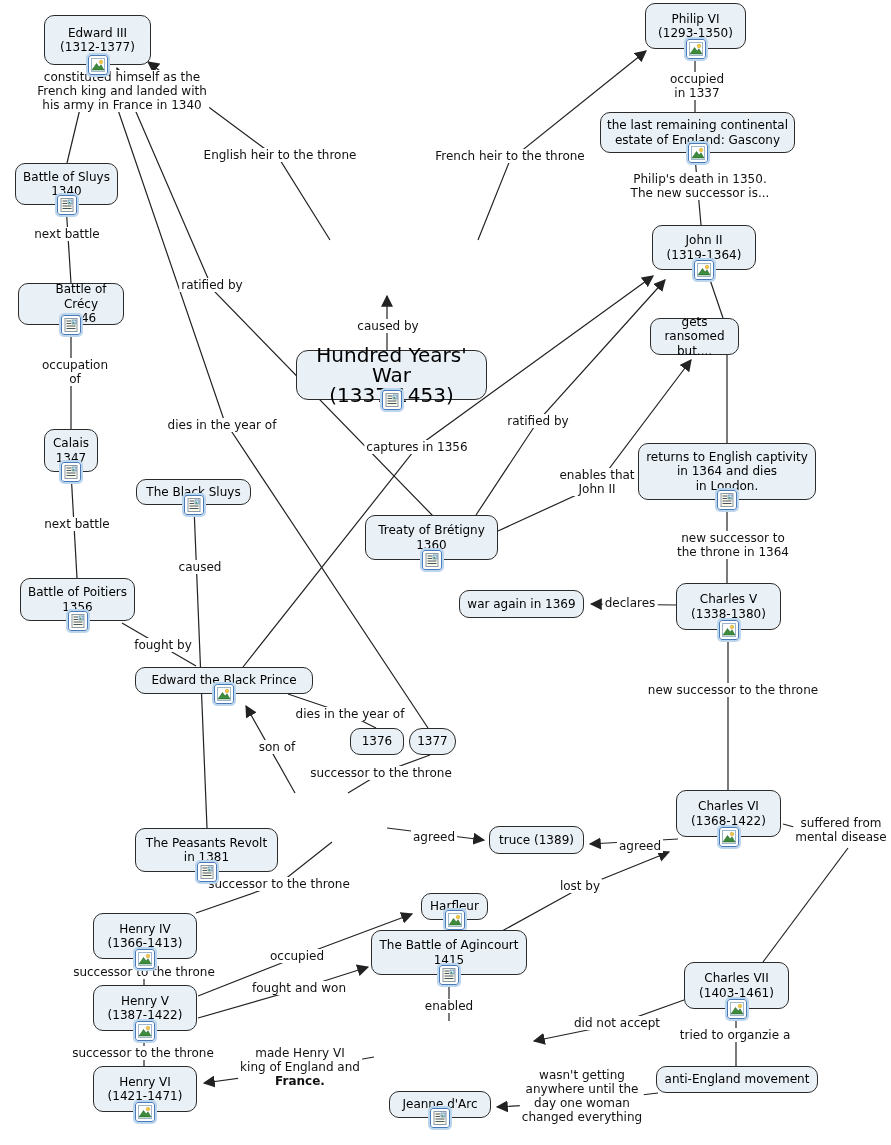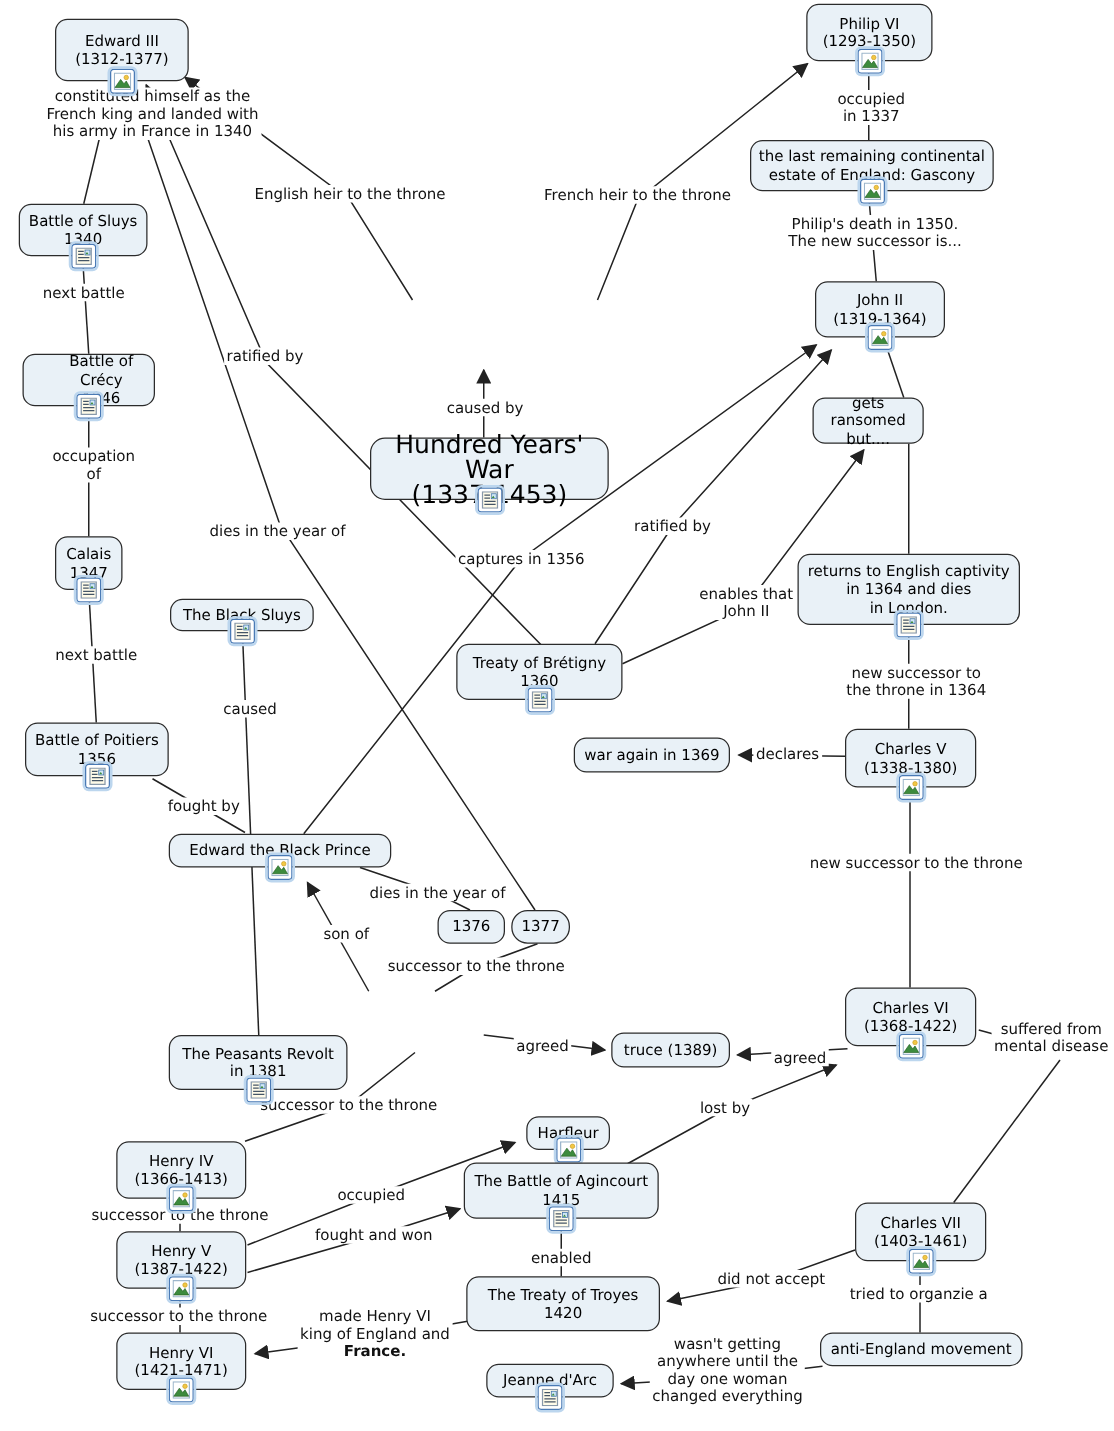--- a/index.html
+++ b/index.html
@@ -354,24 +354,20 @@
       <div>Henry V</div>
       <div>(1387-1422)</div>
       <span class="icon">
         <svg width="14" height="14" viewBox="0 0 14 14" xmlns="http://www.w3.org/2000/svg">
           <rect x="0.5" y="0.5" width="13" height="13" fill="#ffffff" stroke="#9db6cc"></rect>
           <circle cx="10" cy="4" r="1.8" fill="#f2c744" stroke="#c79a1e" stroke-width="0.5"></circle>
           <path d="M1,12 L5.5,5.5 L8.2,9 L10,6.8 L13,12 Z" fill="#3d8b3d" stroke="#1f5c1f" stroke-width="0.5"></path>
         </svg>
       </span>
     </div>
-    <div class="node bold" style="left: 373px; top: 1021px; width: 155px; height: 44px;">
-      <div>The Treaty of Troyes</div>
-      <div>1420</div>
-    </div>
     <div class="node bold" style="left: 684px; top: 962px; width: 105px; height: 47px;">
       <div>Charles VII</div>
       <div>(1403-1461)</div>
       <span class="icon">
         <svg width="14" height="14" viewBox="0 0 14 14" xmlns="http://www.w3.org/2000/svg">
           <rect x="0.5" y="0.5" width="13" height="13" fill="#ffffff" stroke="#9db6cc"></rect>
           <circle cx="10" cy="4" r="1.8" fill="#f2c744" stroke="#c79a1e" stroke-width="0.5"></circle>
           <path d="M1,12 L5.5,5.5 L8.2,9 L10,6.8 L13,12 Z" fill="#3d8b3d" stroke="#1f5c1f" stroke-width="0.5"></path>
         </svg>
       </span>

